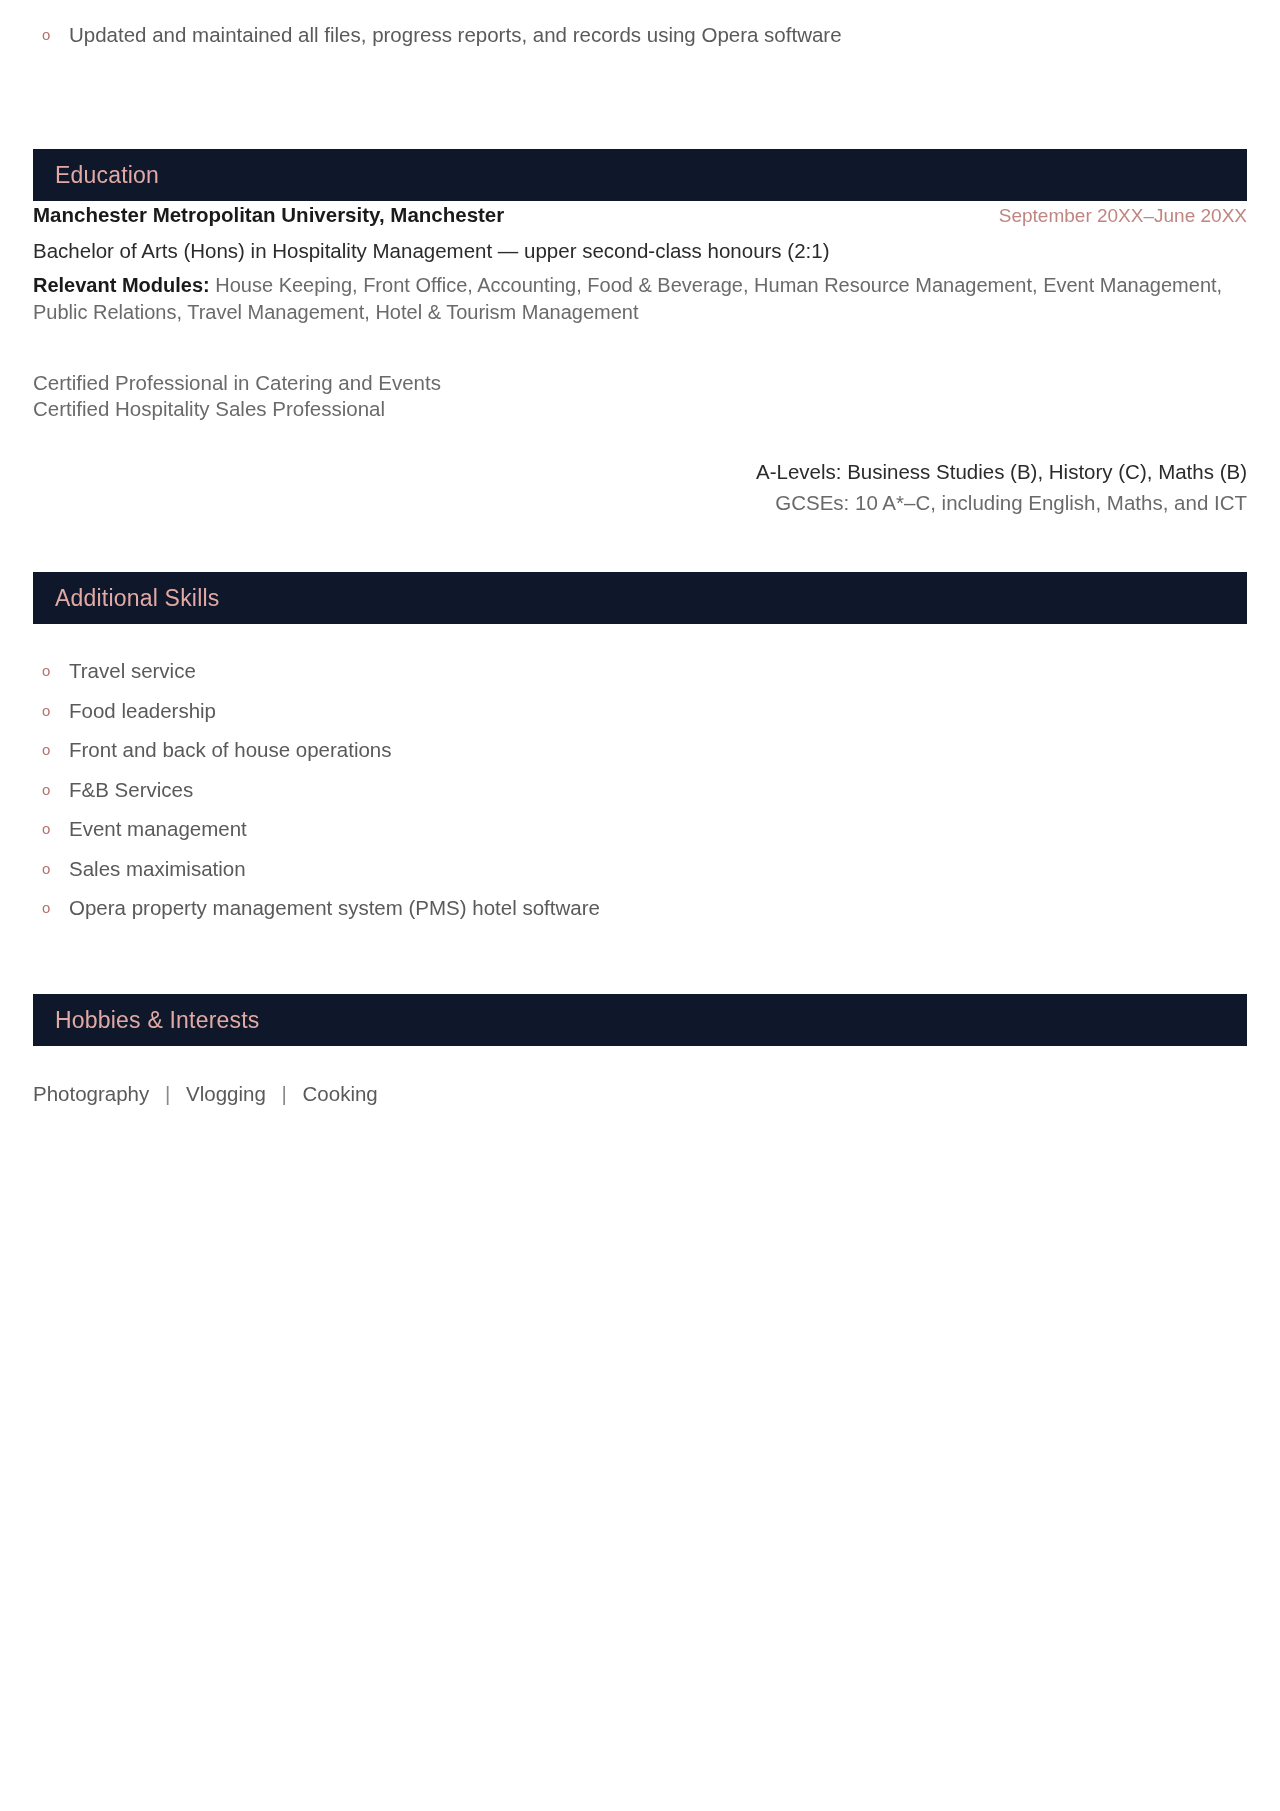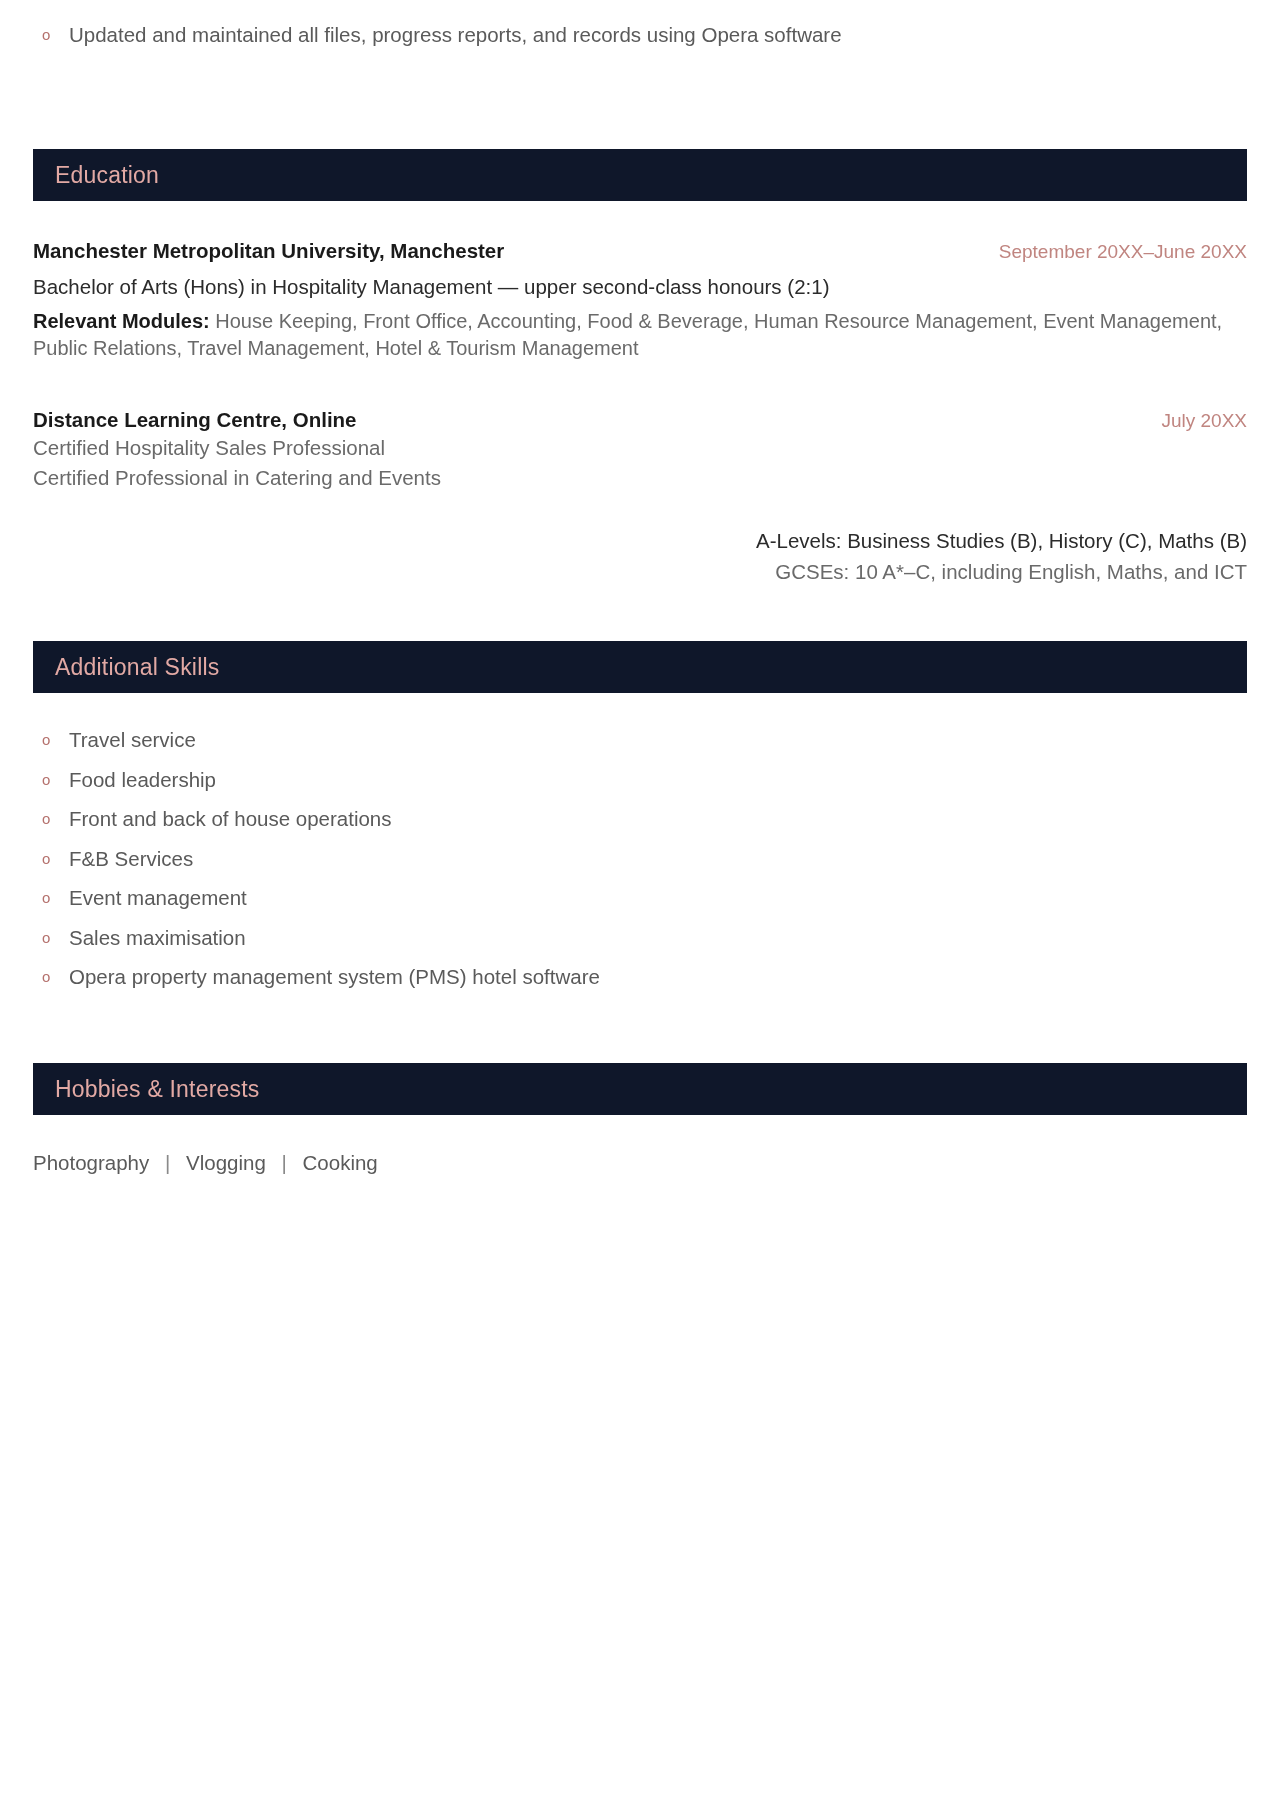--- a/index.html
+++ b/index.html
@@ -139,40 +139,36 @@
       </li>
     </ul>
   </div>
 
   <div class="bar-wrap" style="margin-top:100px;">
     <div class="section-bar">
       <div class="section-bar-title">Education</div>
     </div>
   </div>
 
-  <div class="content" style="margin-top:36px;">
+  <div class="content" style="">
 
     <div class="edu-block">
       <div class="edu-row">
         <div class="edu-school">Manchester Metropolitan University, Manchester</div>
         <div class="edu-date">September 20XX–June 20XX</div>
       </div>
       <div class="edu-degree">Bachelor of Arts (Hons) in Hospitality Management — upper second-class honours (2:1)</div>
       <div class="edu-modules">
         <b>Relevant Modules:</b><span> House Keeping, Front Office, Accounting, Food &amp; Beverage, Human Resource Management, Event Management, Public Relations, Travel Management, Hotel &amp; Tourism Management</span>
       </div>
     </div>
 
     <div class="edu-block" style="margin-top:44px;">
-      <div class="edu-row">
-        <div class="edu-school">Distance Learning Centre, Online</div>
-        <div class="edu-date">July 20XX</div>
-      </div>
+      <div class="edu-line gray" style="margin-top:4px;">Certified Professional in Catering and Events</div>
       <div class="edu-line gray">Certified Hospitality Sales Professional</div>
-      <div class="edu-line gray" style="margin-top:4px;">Certified Professional in Catering and Events</div>
     </div>
 
     <div style="margin-top:35px;text-align:right;">
       <div class="edu-line dark" style="line-height:29px;">A-Levels: Business Studies (B), History (C), Maths (B)</div>
       <div class="edu-line gray" style="line-height:34px;">GCSEs: 10 A*–C, including English, Maths, and ICT</div>
     </div>
   </div>
 
   <div class="bar-wrap" style="margin-top:52px;">
     <div class="section-bar">

